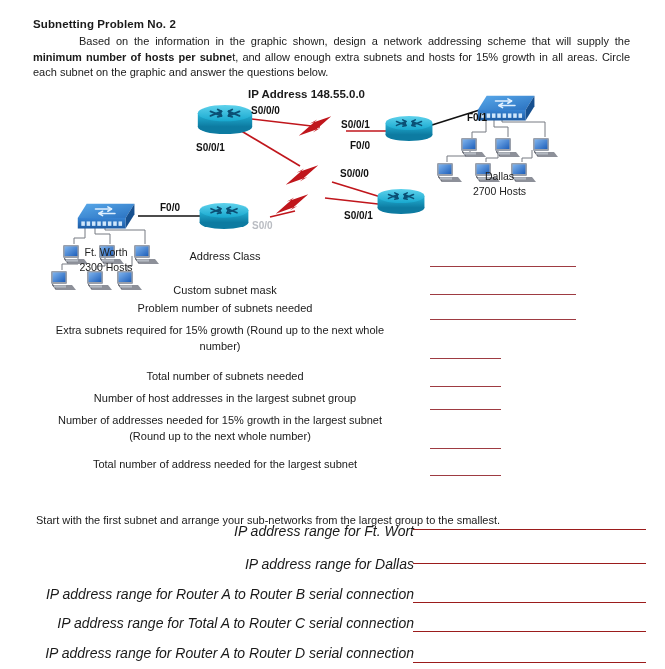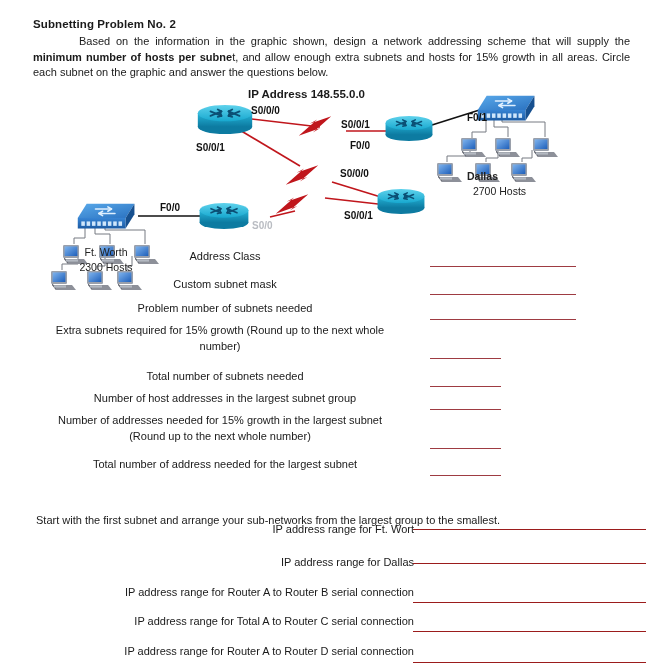--- a/index.html
+++ b/index.html
@@ -115,22 +115,23 @@
     position: absolute;
     left: 0;
     top: 519px;
     width: 665px;
   }
   .r-row { position: absolute; left: 0; width: 665px; height: 0; }
   .r-text {
     position: absolute;
     right: 251px;
     text-align: right;
-    font-size: 11px;
-    white-space: nowrap;
+    font-size: 14px;
+    white-space: nowrap;
+    font-style: italic;
   }
   .r-line {
     position: absolute;
     left: 413px;
     width: 233px;
     height: 0;
     border-top: 1.7px solid #9b1c1c;
   }
 </style>
 </head>
@@ -294,36 +295,36 @@
   <div class="diagram-label" style="left:251px; top:25px;">S0/0/0</div>
   <div class="diagram-label" style="left:196px; top:62px;">S0/0/1</div>
   <div class="diagram-label" style="left:341px; top:39px;">S0/0/1</div>
   <div class="diagram-label" style="left:350px; top:60px;">F0/0</div>
   <div class="diagram-label" style="left:431px; top:32px;margin-left:36px;">F0/1</div>
   <div class="diagram-label" style="left:340px; top:88px;">S0/0/0</div>
   <div class="diagram-label" style="left:344px; top:130px;">S0/0/1</div>
   <div class="diagram-label" style="left:160px; top:122px;">F0/0</div>
   <div class="diagram-label" style="left:252px; top:140px; color:#b9bcc2; font-weight:bold;">S0/0</div>
 
-  <div class="site-label" style="left:430px; top:90px; width:105px;font-weight:bold;">Dallas</div>
+  <div class="site-label" style="left:447px; top:90px; width:105px;">Dallas</div>
   <div class="site-label" style="left:447px; top:105px; width:105px;">2700 Hosts</div>
 
   <div class="site-label" style="left:50px; top:166px; width:112px;">Ft. Worth</div>
   <div class="site-label" style="left:50px; top:181px; width:112px;">2300 Hosts</div>
 </div>
 
 <div id="questions">
 
   <div class="q-row" style="top:0px;">
     <div class="q-text" style="top:3px;">Address Class</div>
     <div class="q-line" style="left:430px; width:146px; top:20px;"></div>
   </div>
 
   <div class="q-row" style="top:28px;">
-    <div class="q-text" style="top:3px;">Custom subnet mask</div>
+    <div class="q-text" style="top:9px;">Custom subnet mask</div>
     <div class="q-line" style="left:430px; width:146px; top:20px;"></div>
   </div>
 
   <div class="q-row" style="top:52px;">
     <div class="q-text" style="top:3px;">Problem number of subnets needed</div>
     <div class="q-line" style="left:430px; width:146px; top:21px;"></div>
   </div>
 
   <div class="q-row" style="top:74px;">
     <div class="q-text" style="top:3px; right:245px; width:400px;">Extra subnets required for 15% growth (Round up to the next whole

